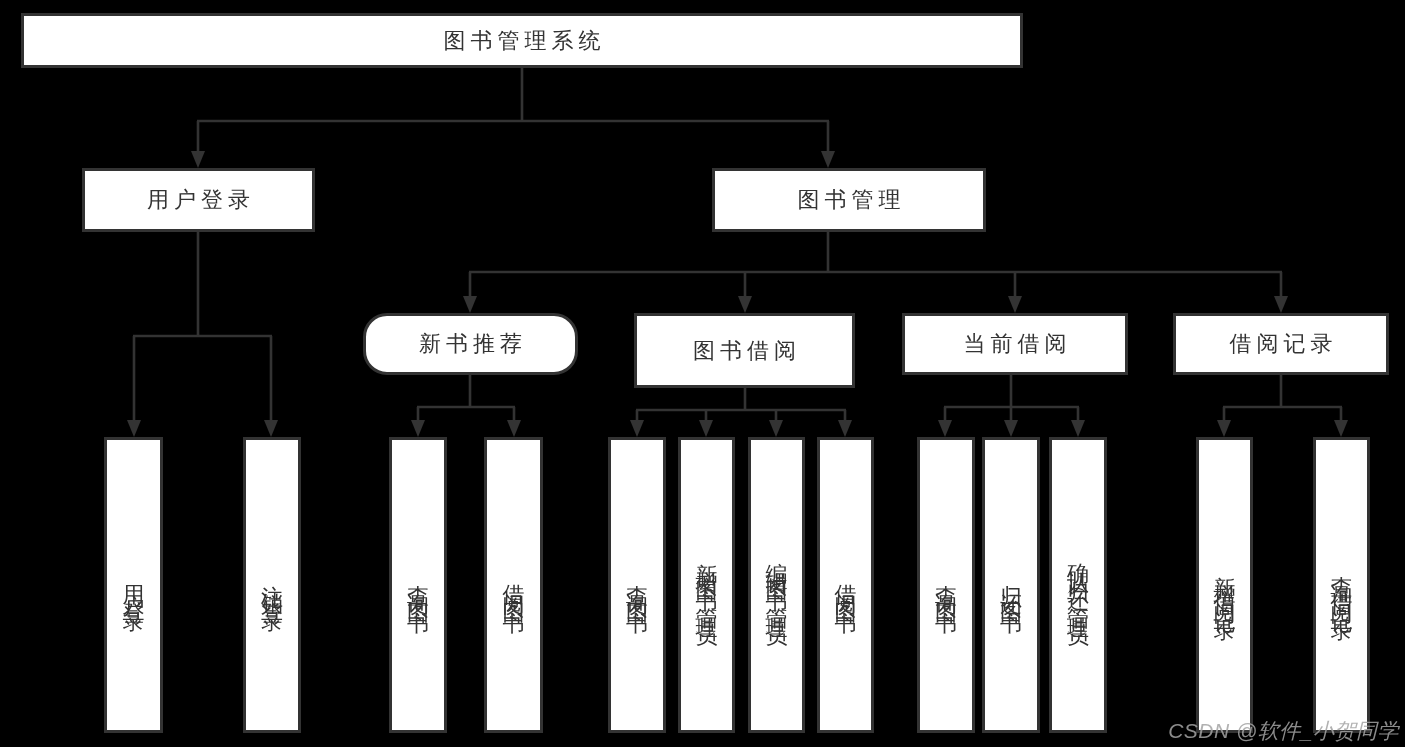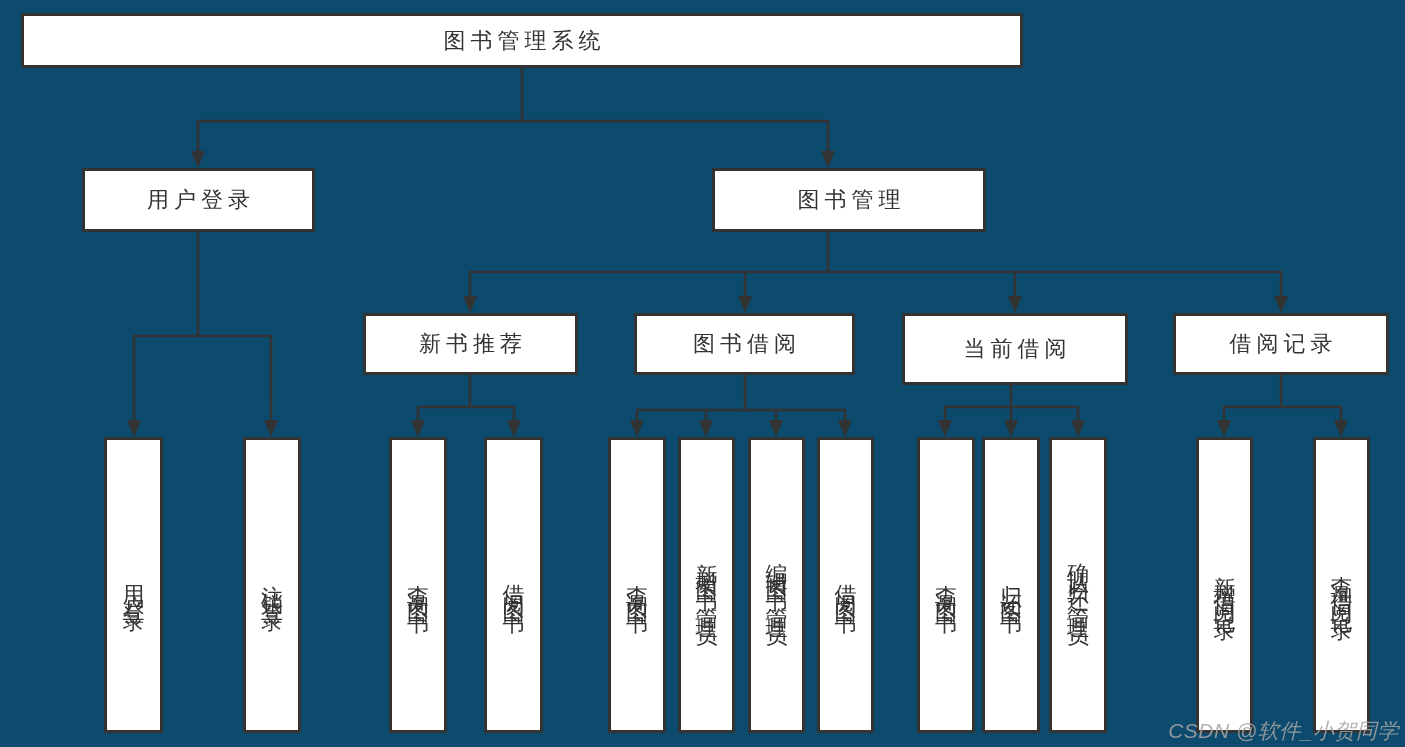--- a/index.html
+++ b/index.html
@@ -1,21 +1,21 @@
 <!DOCTYPE html>
 <html><head>
 <meta charset="utf-8">
 <style>
   * { margin: 0; padding: 0; box-sizing: border-box; }
   html, body { background: #ffffff; }
   .stage {
     position: relative;
     width: 1405px;
     height: 747px;
-    background: #0c4a6e;
+    background: #000000;
     font-family: "Liberation Sans", sans-serif;
     color: #333333;
     overflow: hidden;
   }
   svg.connectors {
     position: absolute;
     left: 0; top: 0;
     width: 1405px; height: 747px;
     z-index: 1;
   }
@@ -92,27 +92,27 @@
     <span class="hlabel">图书管理系统</span>
   </div>
 
   <div class="node" style="left:82px; top:168px; width:233px; height:64px;">
     <span class="hlabel">用户登录</span>
   </div>
   <div class="node" style="left:712px; top:168px; width:274px; height:64px;">
     <span class="hlabel">图书管理</span>
   </div>
 
-  <div class="node" style="left:363px; top:313px; width:215px; height:62px;">
+  <div class="node" style="left:363px; top:313px; width:215px; height:62px;border-radius:24px;">
     <span class="hlabel">新书推荐</span>
   </div>
-  <div class="node" style="left:634px; top:313px; width:221px; height:62px;">
+  <div class="node" style="left:634px; top:313px; width:221px; height:75px;">
     <span class="hlabel">图书借阅</span>
   </div>
-  <div class="node" style="left:902px; top:313px; width:226px; height:72px;">
+  <div class="node" style="left:902px; top:313px; width:226px; height:62px;">
     <span class="hlabel">当前借阅</span>
   </div>
   <div class="node" style="left:1173px; top:313px; width:216px; height:62px;">
     <span class="hlabel">借阅记录</span>
   </div>
 
   <div class="node leaf" style="left:104px; top:437px; width:59px; height:296px;">
     <span class="vlabel">用户登录</span>
   </div>
   <div class="node leaf" style="left:243px; top:437px; width:58px; height:296px;">

